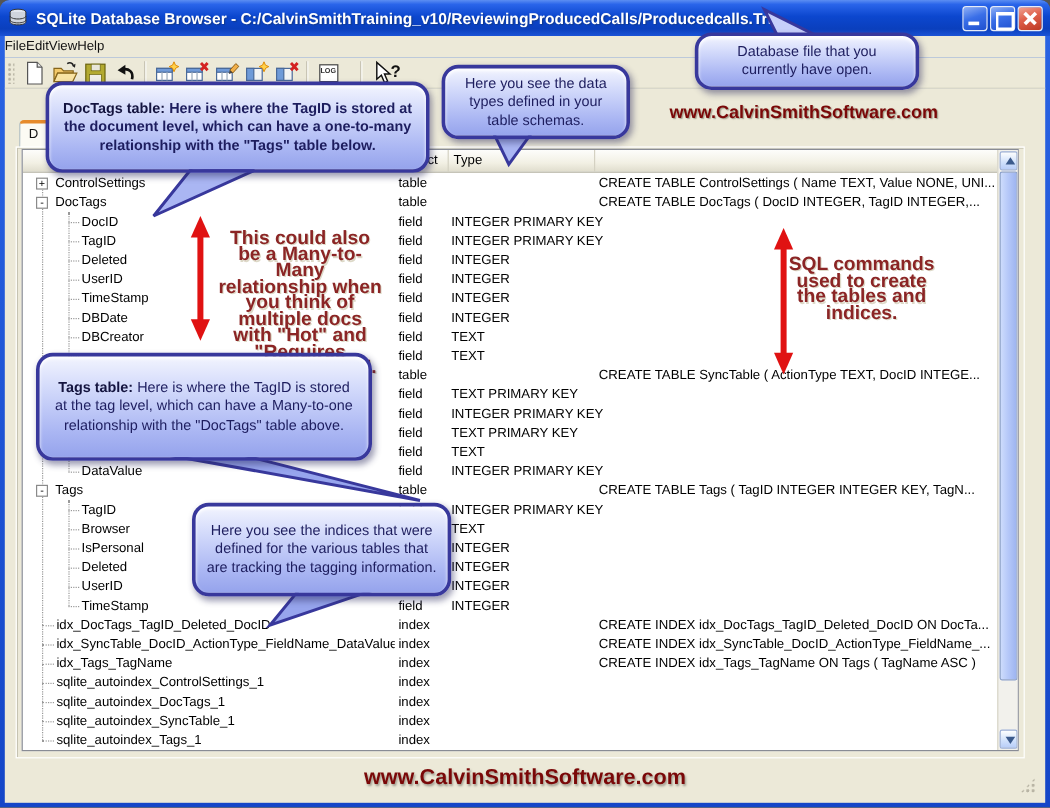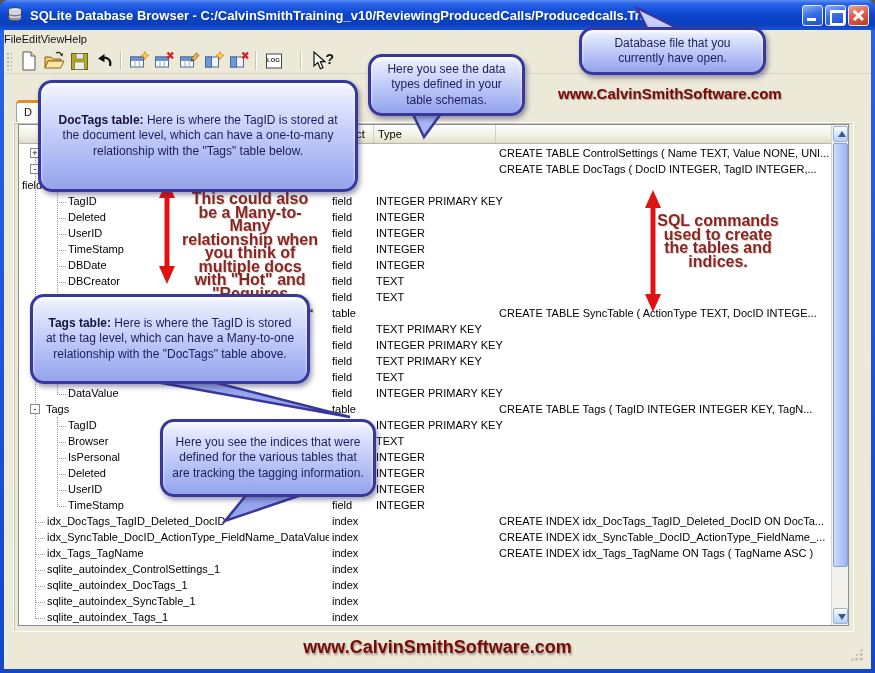--- a/index.html
+++ b/index.html
@@ -238,20 +238,21 @@
             <div class="c-type"></div>
             <div class="c-schema">CREATE TABLE ControlSettings ( Name TEXT, Value NONE, UNI...</div>
           </div>
           <div class="row">
             <div class="c-name"><span class="exp">-</span><span class="nm">DocTags</span></div>
             <div class="c-obj">table</div>
             <div class="c-type"></div>
             <div class="c-schema">CREATE TABLE DocTags ( DocID  INTEGER, TagID  INTEGER,...</div>
           </div>
           <div class="row">
+            <div class="c-name"><span class="stub1"></span><span class="nm1">DocID</span></div>
             <div class="c-obj">field</div>
             <div class="c-type">INTEGER PRIMARY KEY</div>
             <div class="c-schema"></div>
           </div>
           <div class="row">
             <div class="c-name"><span class="stub1"></span><span class="nm1">TagID</span></div>
             <div class="c-obj">field</div>
             <div class="c-type">INTEGER PRIMARY KEY</div>
             <div class="c-schema"></div>
           </div>
@@ -442,21 +443,21 @@
   </svg>
 
   <svg class="tails" width="875" height="673">
     <polygon points="160,140 128,180 212,142" fill="#aab6f3" stroke="#38389c" stroke-width="2.5"></polygon>
     <polygon points="408,104 424,137 448,104" fill="#aab6f3" stroke="#38389c" stroke-width="2.5"></polygon>
     <polygon points="652,38 637,8 697,38" fill="#c6cffa" stroke="#38389c" stroke-width="2.5"></polygon>
     <polygon points="100,372 350,417 174,372" fill="#97a5ed" stroke="#38389c" stroke-width="2.5"></polygon>
     <polygon points="252,488 225,521 322,488" fill="#97a5ed" stroke="#38389c" stroke-width="2.5"></polygon>
   </svg>
 
-  <div class="callout" style="left:38px;top:80px;width:320px;height:112px;">
+  <div class="callout" style="left:38px;top:68px;width:320px;height:76px;font-weight:bold;">
     <div><b>DocTags table:</b>
       <span>Here is where the TagID is stored at the document level, which can have a one-to-many relationship with the "Tags" table below.</span></div>
   </div>
   <div class="callout" style="left:368px;top:54px;width:157px;height:62px;">
     <div>Here you see the data types defined in your table schemas.</div>
   </div>
   <div class="callout" style="left:579px;top:27px;width:187px;height:48px;">
     <div>Database file that you currently have open.</div>
   </div>
   <div class="callout" style="left:30px;top:294px;width:280px;height:90px;">

